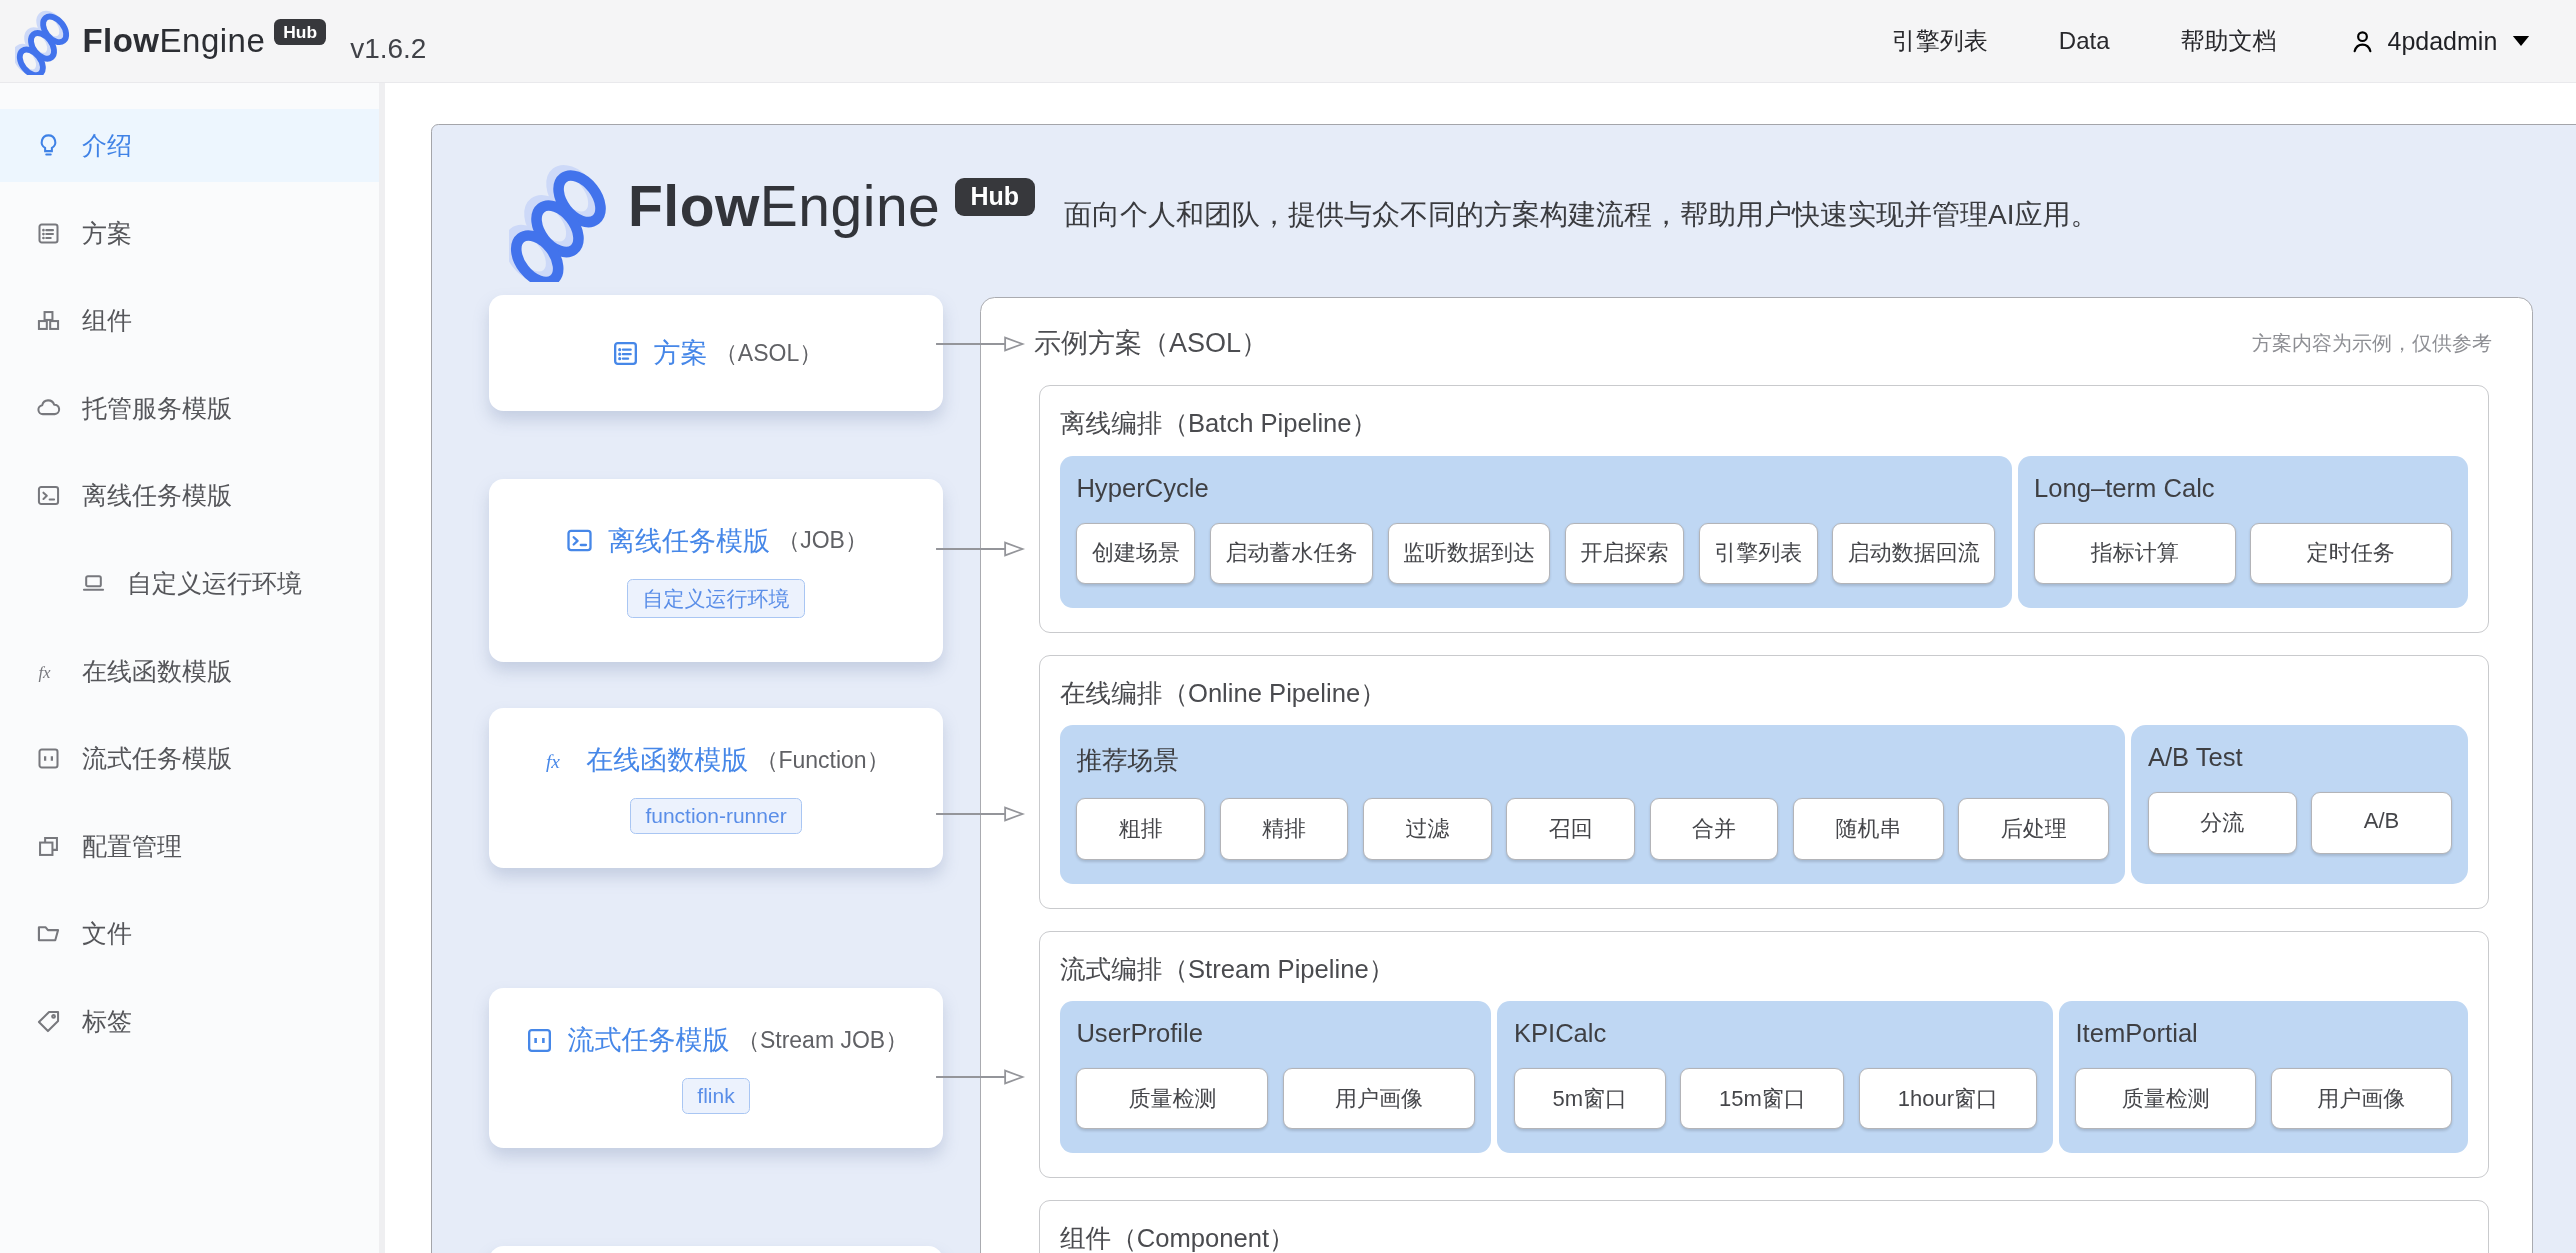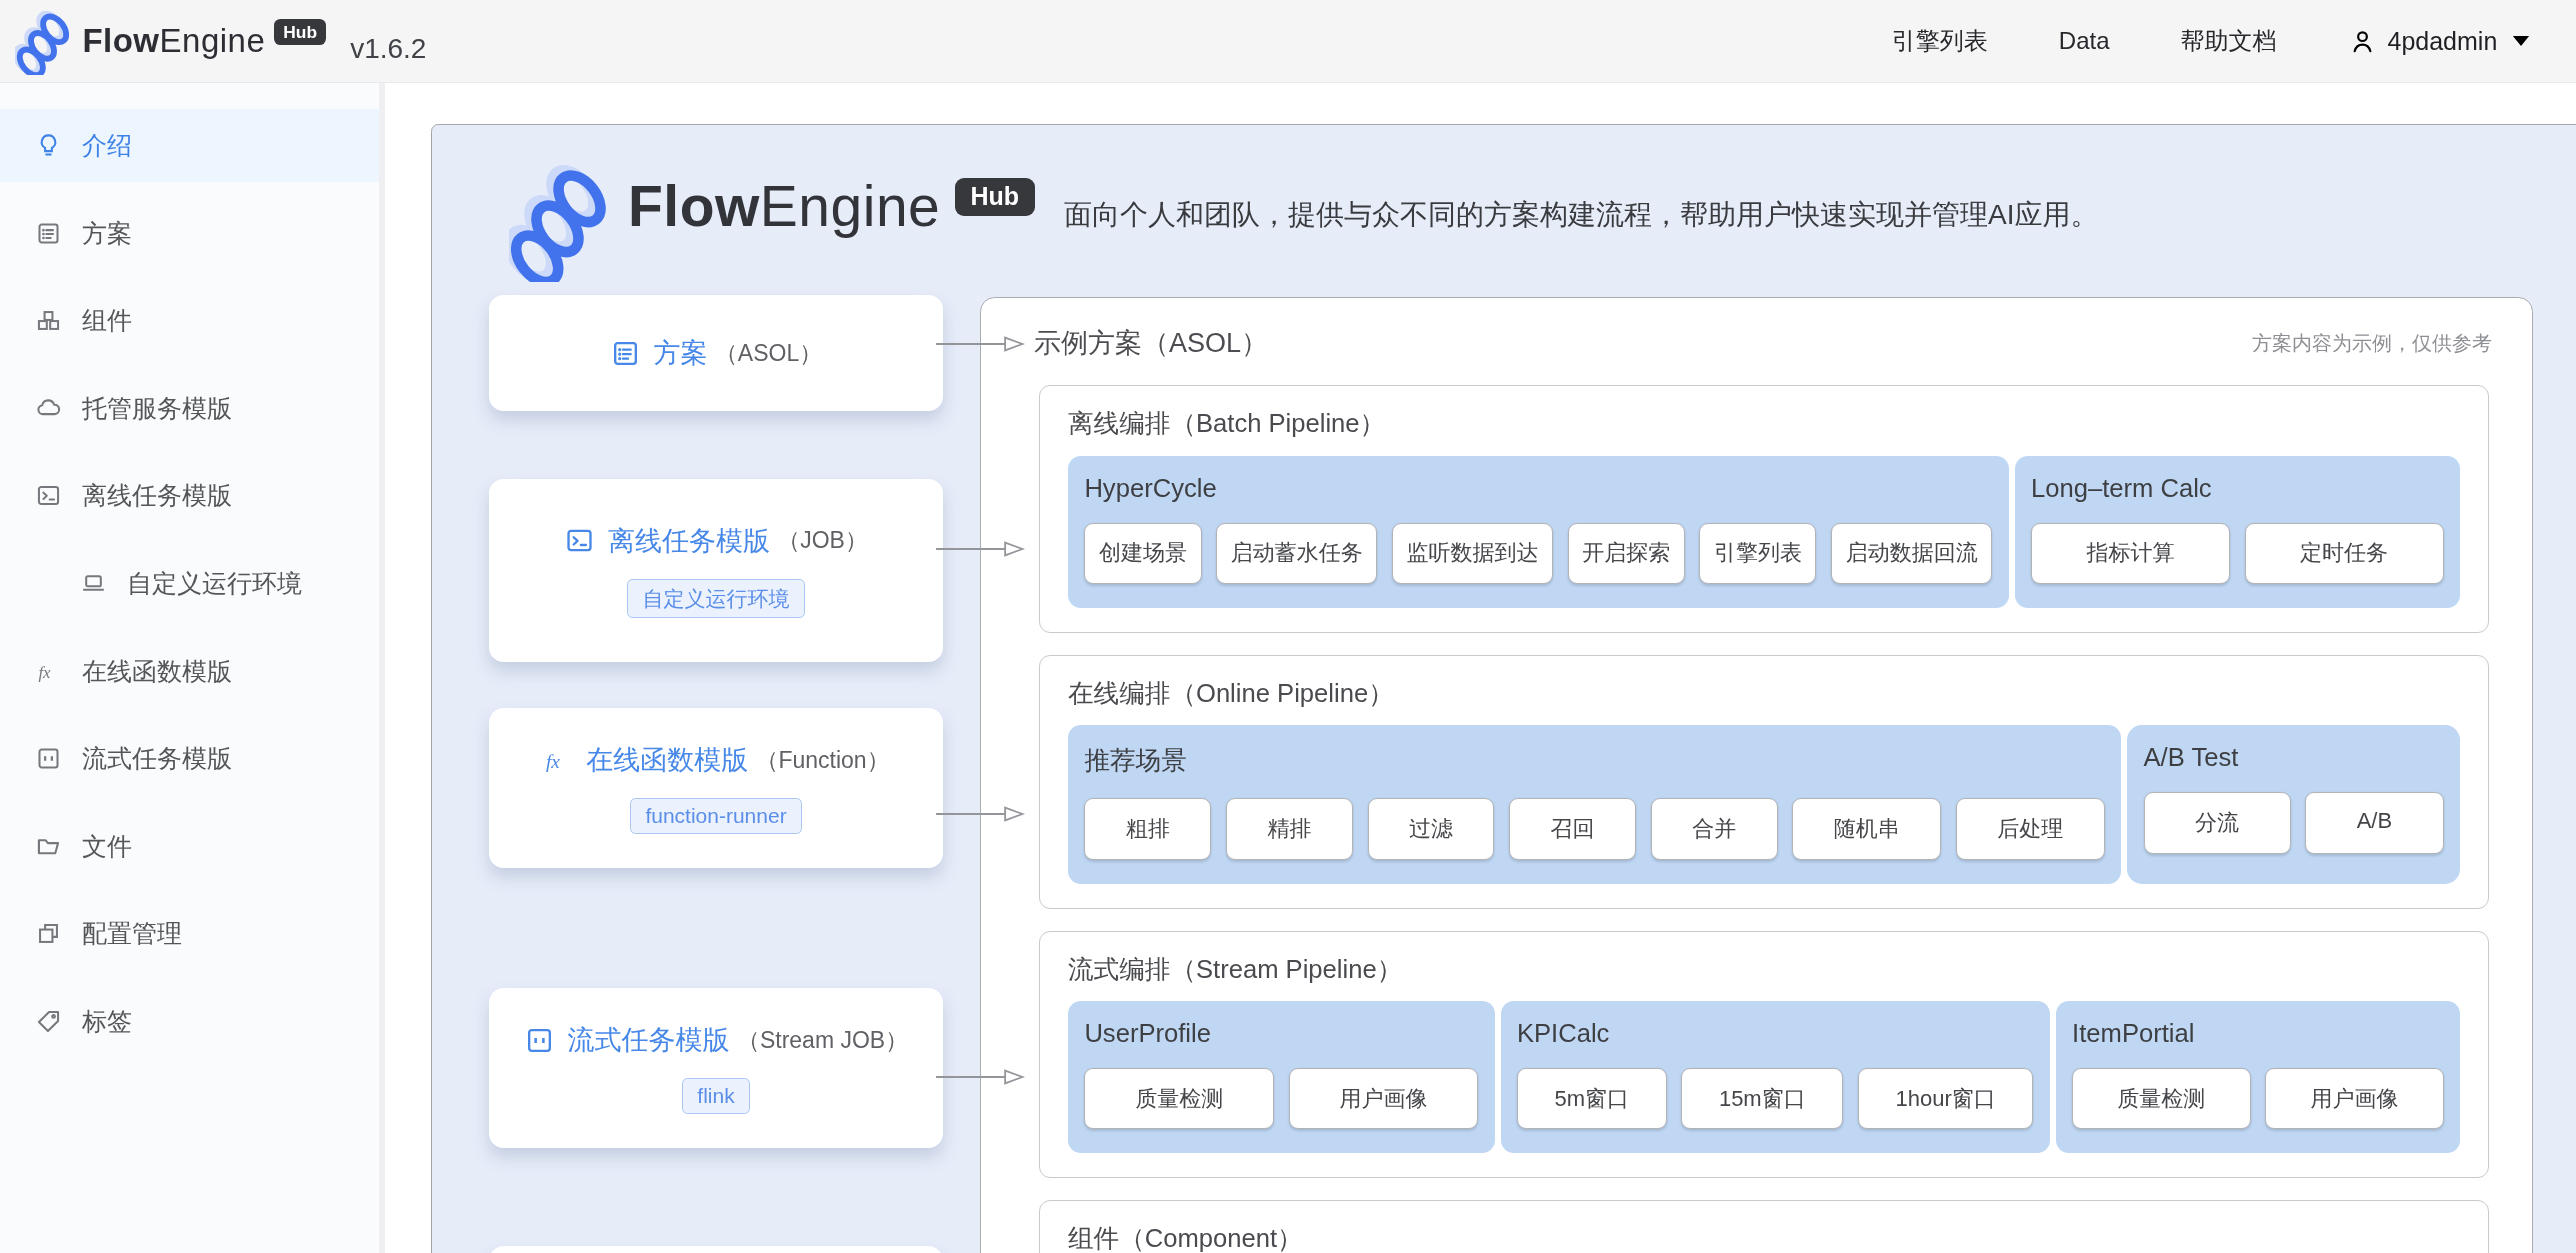--- a/index.html
+++ b/index.html
@@ -73,21 +73,21 @@
   .connector{position:absolute;left:504px;width:91px;height:20px;z-index:6;}
   .connector svg{width:100%;height:100%;}
 
   
   .example-panel{position:absolute;left:548px;top:172px;width:1551px;height:1101px;background:#fff;
                  border:1.8px solid #aaabb0;border-radius:14.6px;z-index:2;}
   .ep-header{display:flex;justify-content:space-between;align-items:center;margin:27px 40px 0 53px;}
   .ep-title{font-size:27px;color:#4c4d51;}
   .ep-note{font-size:20px;color:#8e8f94;}
   .sections{margin:24px 43px 0 58px;display:flex;flex-direction:column;gap:22px;}
-  .section{border:1.8px solid #c9cacd;border-radius:11px;background:#fff;padding:20px 28px 24px;}
+  .section{border:1.8px solid #c9cacd;border-radius:11px;background:#fff;padding:20px 20px 24px;}
   .sec-title{font-size:25.6px;color:#4a4b4f;margin-bottom:14.6px;}
   .groups{display:flex;gap:6px;}
   .group{background:#bfd7f3;border-radius:12.8px;padding:18px 16.4px 24px;min-width:0;}
   .grp-title{font-size:25.6px;color:#3e3f43;}
   .chips{display:flex;gap:14.6px;margin-top:20px;}
   .chip{flex:1 1 auto;background:#fff;border:1.8px solid #b3b4b8;border-radius:9px;
         padding:14.6px 12.8px;font-size:22px;color:#45464a;text-align:center;white-space:nowrap;
         box-shadow:0 1.8px 2.7px rgba(0,0,0,.14);}
 </style>
 </head>
@@ -204,35 +204,35 @@
             <svg viewBox="0 0 24 24" fill="none" stroke="currentColor" stroke-width="1.8" style="width: 100%; height: 100%;">
               <rect x="4" y="4" width="16" height="16" rx="2"></rect>
               <path d="M9 10v4M15 10v4" stroke-width="2"></path>
               <path d="M12 11.2v.01M12 13.2v.01" stroke-width="2.2"></path>
             </svg>
           </span>
           <span class="sb-label">流式任务模版</span>
         </div>
         <div class="sb-item">
           <span class="icn">
+            <svg viewBox="0 0 24 24" fill="none" stroke="currentColor" stroke-width="1.8" style="width: 100%; height: 100%;">
+              <rect x="4.5" y="8.5" width="11" height="11"></rect>
+              <path d="M9 8.5V4.5h10.5V15h-4"></path>
+            </svg>
+          </span>
+          <span class="sb-label">配置管理</span>
+        </div>
+        <div class="sb-item">
+          <span class="icn">
             <svg viewBox="0 0 24 24" fill="none" stroke="currentColor" stroke-width="1.8" stroke-linejoin="round" style="width: 100%; height: 100%;">
               <path d="M3.5 6.5h6l2 2.5h9l-2.5 9h-14.5z"></path>
               <path d="M3.5 6.5v11.5"></path>
             </svg>
           </span>
           <span class="sb-label">文件</span>
-        </div>
-        <div class="sb-item">
-          <span class="icn">
-            <svg viewBox="0 0 24 24" fill="none" stroke="currentColor" stroke-width="1.8" style="width: 100%; height: 100%;">
-              <rect x="4.5" y="8.5" width="11" height="11"></rect>
-              <path d="M9 8.5V4.5h10.5V15h-4"></path>
-            </svg>
-          </span>
-          <span class="sb-label">配置管理</span>
         </div>
         <div class="sb-item">
           <span class="icn">
             <svg viewBox="0 0 24 24" fill="none" stroke="currentColor" stroke-width="1.8" stroke-linejoin="round" style="width: 100%; height: 100%;">
               <path d="M12.5 3.5h8v8l-9 9-8-8z"></path>
               <circle cx="16.5" cy="7.5" r="1.2"></circle>
             </svg>
           </span>
           <span class="sb-label">标签</span>
         </div>

